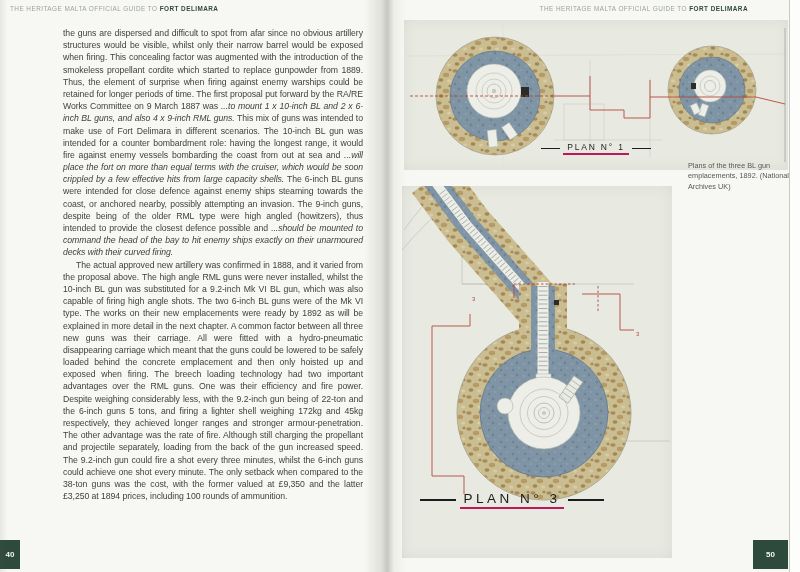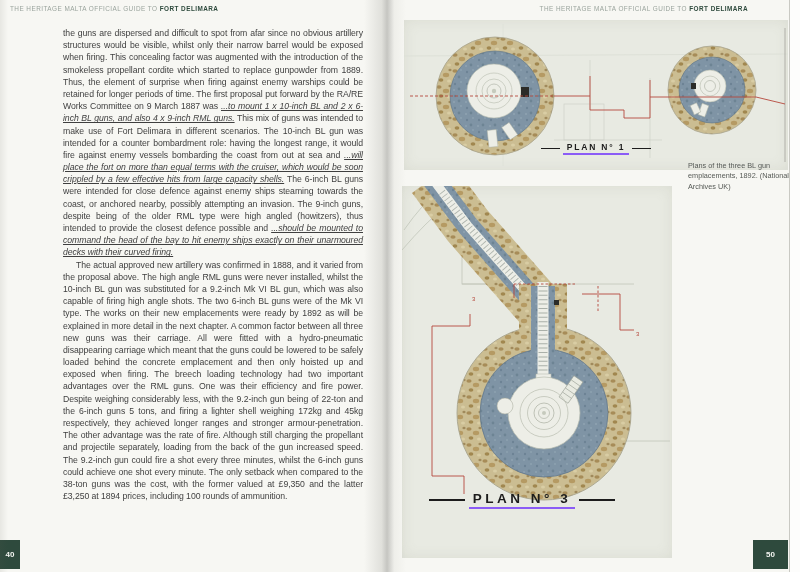--- a/index.html
+++ b/index.html
@@ -13,41 +13,41 @@
   #runhead-left{left:10px;}
   #runhead-right{right:52px;text-align:right;}
   
   #bodytext{
     position:absolute;left:63px;top:27px;width:300px;
     font-size:8.7px;line-height:12.18px;letter-spacing:-.06px;
     color:var(--text);text-align:justify;
   }
   #bodytext p{margin:0;}
   #bodytext p.indent{text-indent:13px;}
-  .q{font-style:italic;text-decoration:underline;}
+  .q{font-style:italic;}
   
   .pagenum{
     position:absolute;top:540px;height:29px;background:var(--accent-green);
     color:#f2f4f0;font-size:8px;font-weight:bold;
     display:flex;align-items:center;justify-content:center;
   }
   #pagenum-left{left:0;width:20px;}
   #pagenum-right{left:753px;width:35px;}
   
   .sheet{position:absolute;background:var(--sheet-bg);box-shadow:inset 0 0 14px rgba(120,120,100,.12);}
   #sheet-top{left:404px;top:20px;width:384px;height:150px;}
   #sheet-bottom{left:402px;top:186px;width:270px;height:372px;}
   .sheet svg{display:block;}
   
   .planlabel{position:absolute;display:flex;align-items:center;justify-content:center;color:#1c1c1c;}
   .planlabel .dash{background:#1c1c1c;}
-  .planlabel .txt{font-weight:bold;border-bottom:2px solid #8b5cf6;padding:0 4px 1px 4px;white-space:nowrap;}
+  .planlabel .txt{font-weight:normal;border-bottom:2px solid #be185d;padding:0 4px 1px 4px;white-space:nowrap;}
   #plan1-label{left:538px;top:142px;width:116px;font-size:8.5px;letter-spacing:1.8px;}
   #plan1-label .dash{width:24px;height:1.8px;margin:0 3px;}
-  #plan3-label{left:414px;top:491px;width:216px;font-size:13.5px;letter-spacing:3.5px;}
+  #plan3-label{left:404px;top:491px;width:216px;font-size:13.5px;letter-spacing:3.5px;}
   #plan3-label .txt{border-bottom-width:2.5px;}
   #plan3-label .dash{width:36px;height:2.4px;margin:0 4px;}
   
   #caption{
     position:absolute;left:688px;top:161px;width:106px;
     font-size:7.3px;line-height:1.42;color:#55595533;color:#565a56;
   }
   
   #gutter{
     position:absolute;left:364px;top:0;width:42px;height:572px;pointer-events:none;

